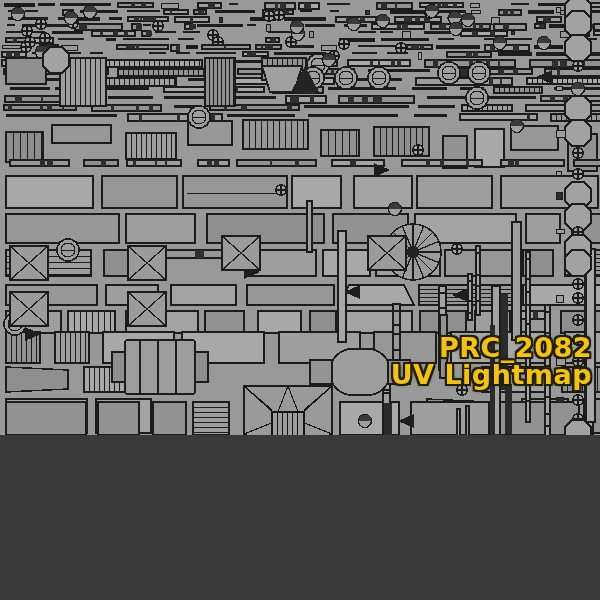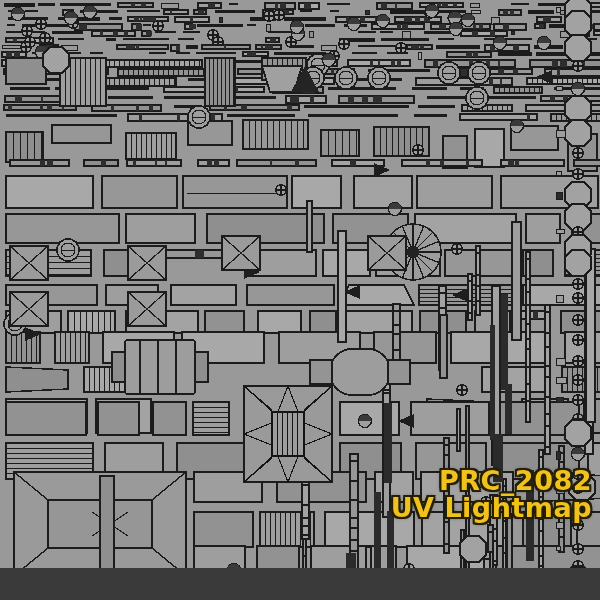--- a/index.html
+++ b/index.html
@@ -1,20 +1,20 @@
 <!DOCTYPE html>
 <html><head>
 <meta charset="utf-8">
 <title>UV Lightmap</title>
 <style>
   html,body{margin:0;padding:0;background:#3a3a3a;}
   body{font-family:"Liberation Sans", sans-serif;}
   #stage{
     position:relative;
-    width:600px;height:568px;
+    width:600px;height:435px;
     overflow:hidden;
     background:#999999;
   }
   #atlas{position:absolute;left:0;top:0;width:600px;height:600px;display:block;}
   
   #label{
     position:absolute;
     right:8px;
     bottom:46px;
     text-align:right;

